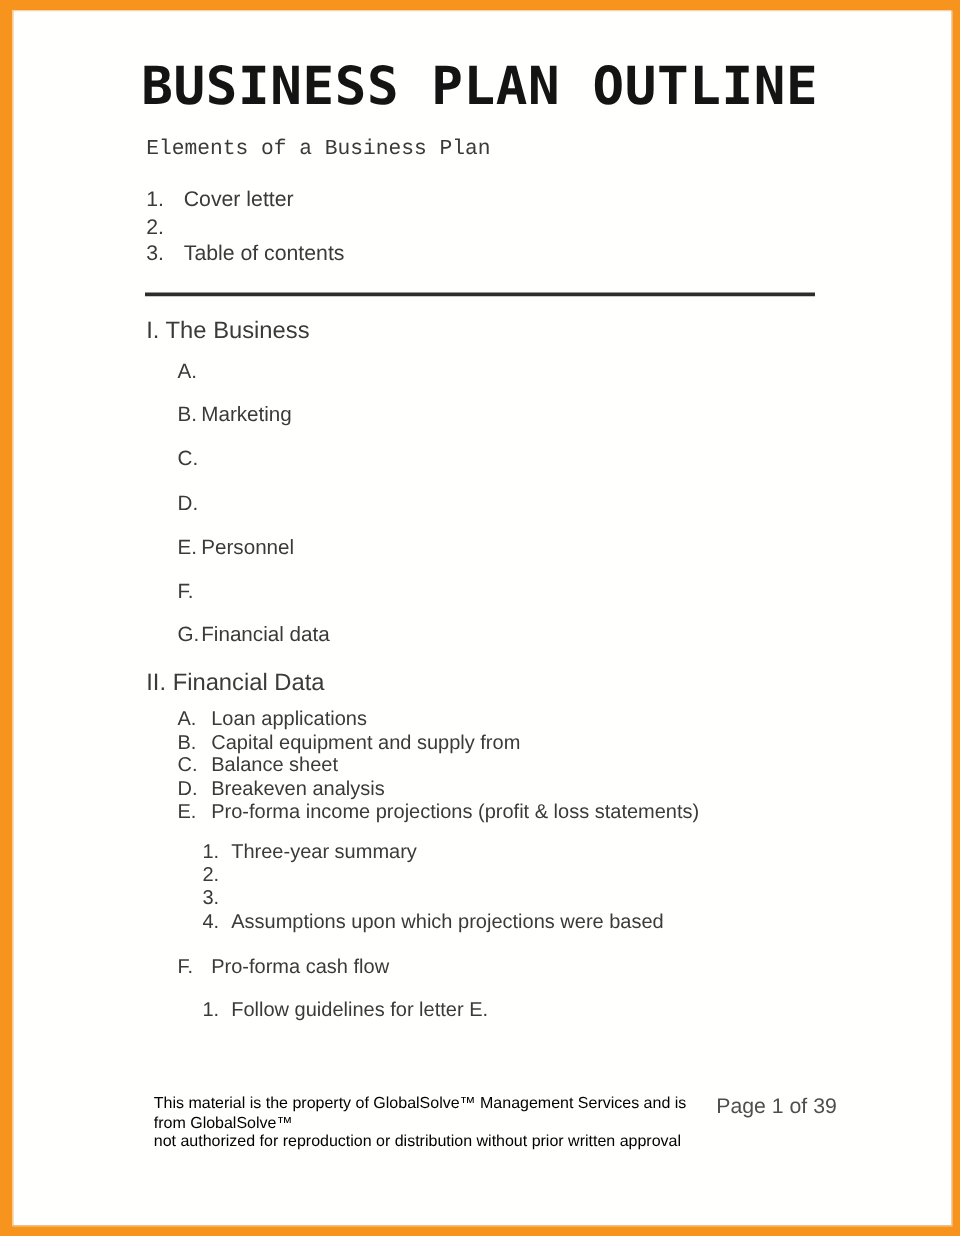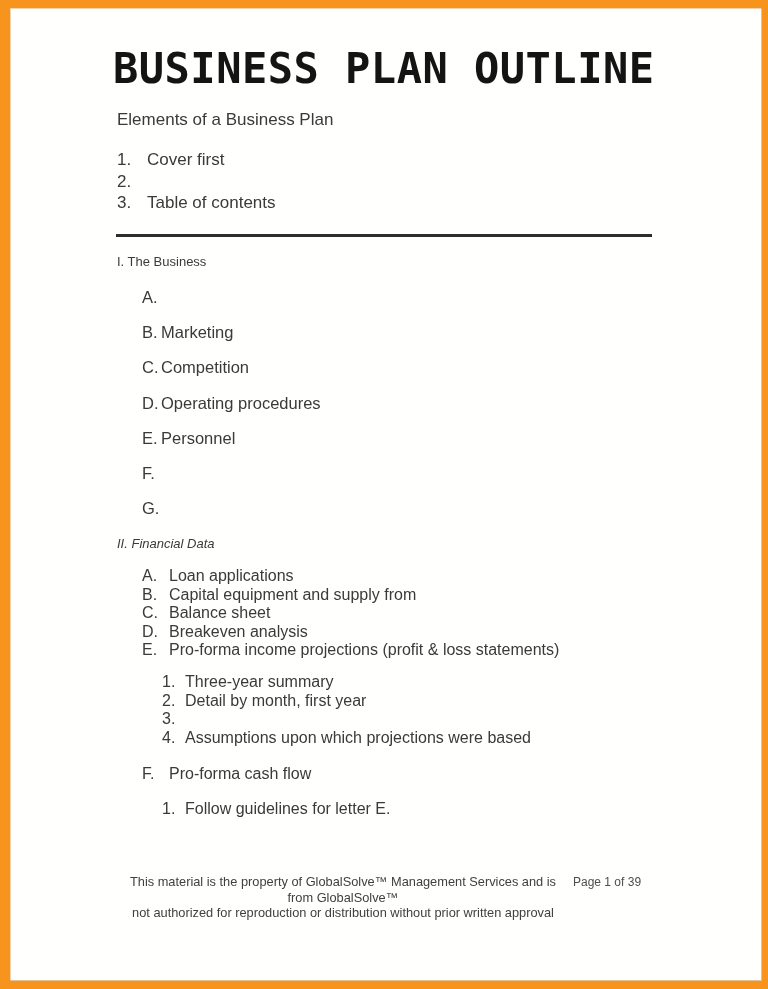--- a/index.html
+++ b/index.html
@@ -42,20 +42,21 @@
     letter-spacing: 0.5px;
     color: #141414;
     white-space: nowrap;
   }
   .subtitle {
     left: 117px;
     top: 110px;
     font-size: 17px;
     color: #3a3a3a;
     white-space: nowrap;
+    font-family: Liberation Mono, monospace;
   }
 
   .row { display: flex; }
   .row .marker { flex: 0 0 auto; }
   .row .txt { white-space: nowrap; }
 
   .intro-list {
     left: 117px;
     top: 149px;
     font-size: 17px;
@@ -66,26 +67,26 @@
 
   .divider {
     left: 116px;
     top: 234px;
     width: 536px;
     height: 3px;
     background: #2d2d2d;
   }
 
   .sec-heading {
-    font-size: 13px;
+    font-size: 19px;
     color: #3a3a3a;
     white-space: nowrap;
   }
   .h1 { left: 117px; top: 254px; }
-  .h2 { left: 117px; top: 536px; font-style: italic; }
+  .h2 { left: 117px; top: 536px; }
 
   .sec1-list {
     left: 142px;
     top: 288px;
     font-size: 16.5px;
     color: #3a3a3a;
   }
   .sec1-list .row { height: 35.2px; }
   .sec1-list .marker { width: 19px; }
 
@@ -122,46 +123,45 @@
     color: #3a3a3a;
   }
   .sub-f .marker { width: 23px; }
 
   .footer-notice {
     left: 123px;
     top: 874px;
     width: 440px;
     font-size: 12.8px;
     line-height: 15.7px;
-    color: #404040;
-    text-align: center;
+    color: #000000;
   }
   .page-number {
     left: 573px;
     top: 875px;
-    font-size: 12px;
+    font-size: 17px;
     color: #4e4e4e;
     white-space: nowrap;
   }
 </style>
 </head>
 <body>
 
 <div class="page"></div>
 
 <div class="content">
 
   <h1 class="abs title">BUSINESS PLAN OUTLINE</h1>
 
   <div class="abs subtitle">Elements of a Business Plan</div>
 
   <div class="abs intro-list">
     <div class="row">
       <span class="marker">1.</span>
-      <span class="txt">Cover first</span>
+      <span class="txt">Cover letter</span>
     </div>
     <div class="row">
       <span class="marker">2.</span>
     </div>
     <div class="row">
       <span class="marker">3.</span>
       <span class="txt">Table of contents</span>
     </div>
   </div>
 
@@ -172,35 +172,34 @@
   <div class="abs sec1-list">
     <div class="row">
       <span class="marker">A.</span>
     </div>
     <div class="row">
       <span class="marker">B.</span>
       <span class="txt">Marketing</span>
     </div>
     <div class="row">
       <span class="marker">C.</span>
-      <span class="txt">Competition</span>
     </div>
     <div class="row">
       <span class="marker">D.</span>
-      <span class="txt">Operating procedures</span>
     </div>
     <div class="row">
       <span class="marker">E.</span>
       <span class="txt">Personnel</span>
     </div>
     <div class="row">
       <span class="marker">F.</span>
     </div>
     <div class="row">
       <span class="marker">G.</span>
+      <span class="txt">Financial data</span>
     </div>
   </div>
 
   <div class="abs sec-heading h2">II. Financial Data</div>
 
   <div class="abs sec2-list">
     <div class="row">
       <span class="marker">A.</span>
       <span class="txt">Loan applications</span>
     </div>
@@ -222,21 +221,20 @@
     </div>
   </div>
 
   <div class="abs sub-list">
     <div class="row">
       <span class="marker">1.</span>
       <span class="txt">Three-year summary</span>
     </div>
     <div class="row">
       <span class="marker">2.</span>
-      <span class="txt">Detail by month, first year</span>
     </div>
     <div class="row">
       <span class="marker">3.</span>
     </div>
     <div class="row">
       <span class="marker">4.</span>
       <span class="txt">Assumptions upon which projections were based</span>
     </div>
   </div>
 

